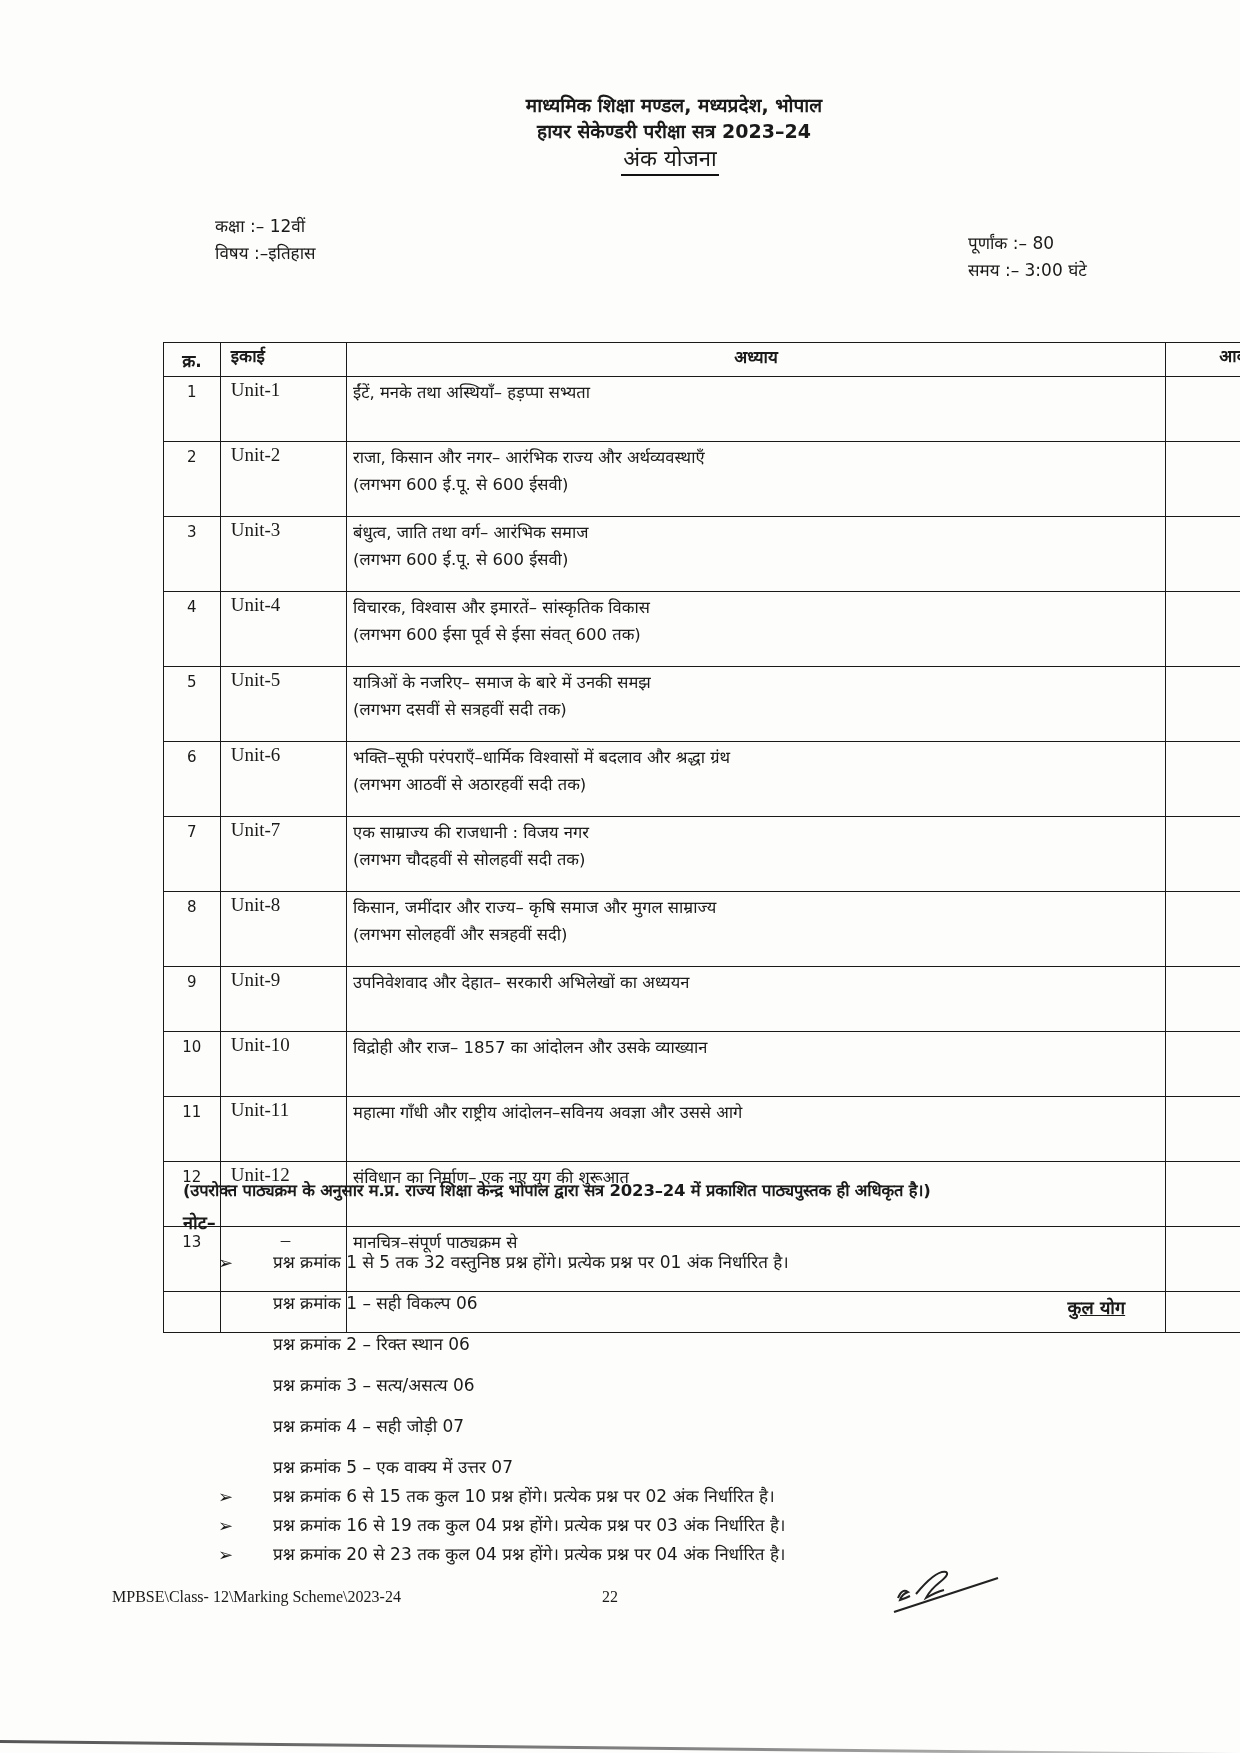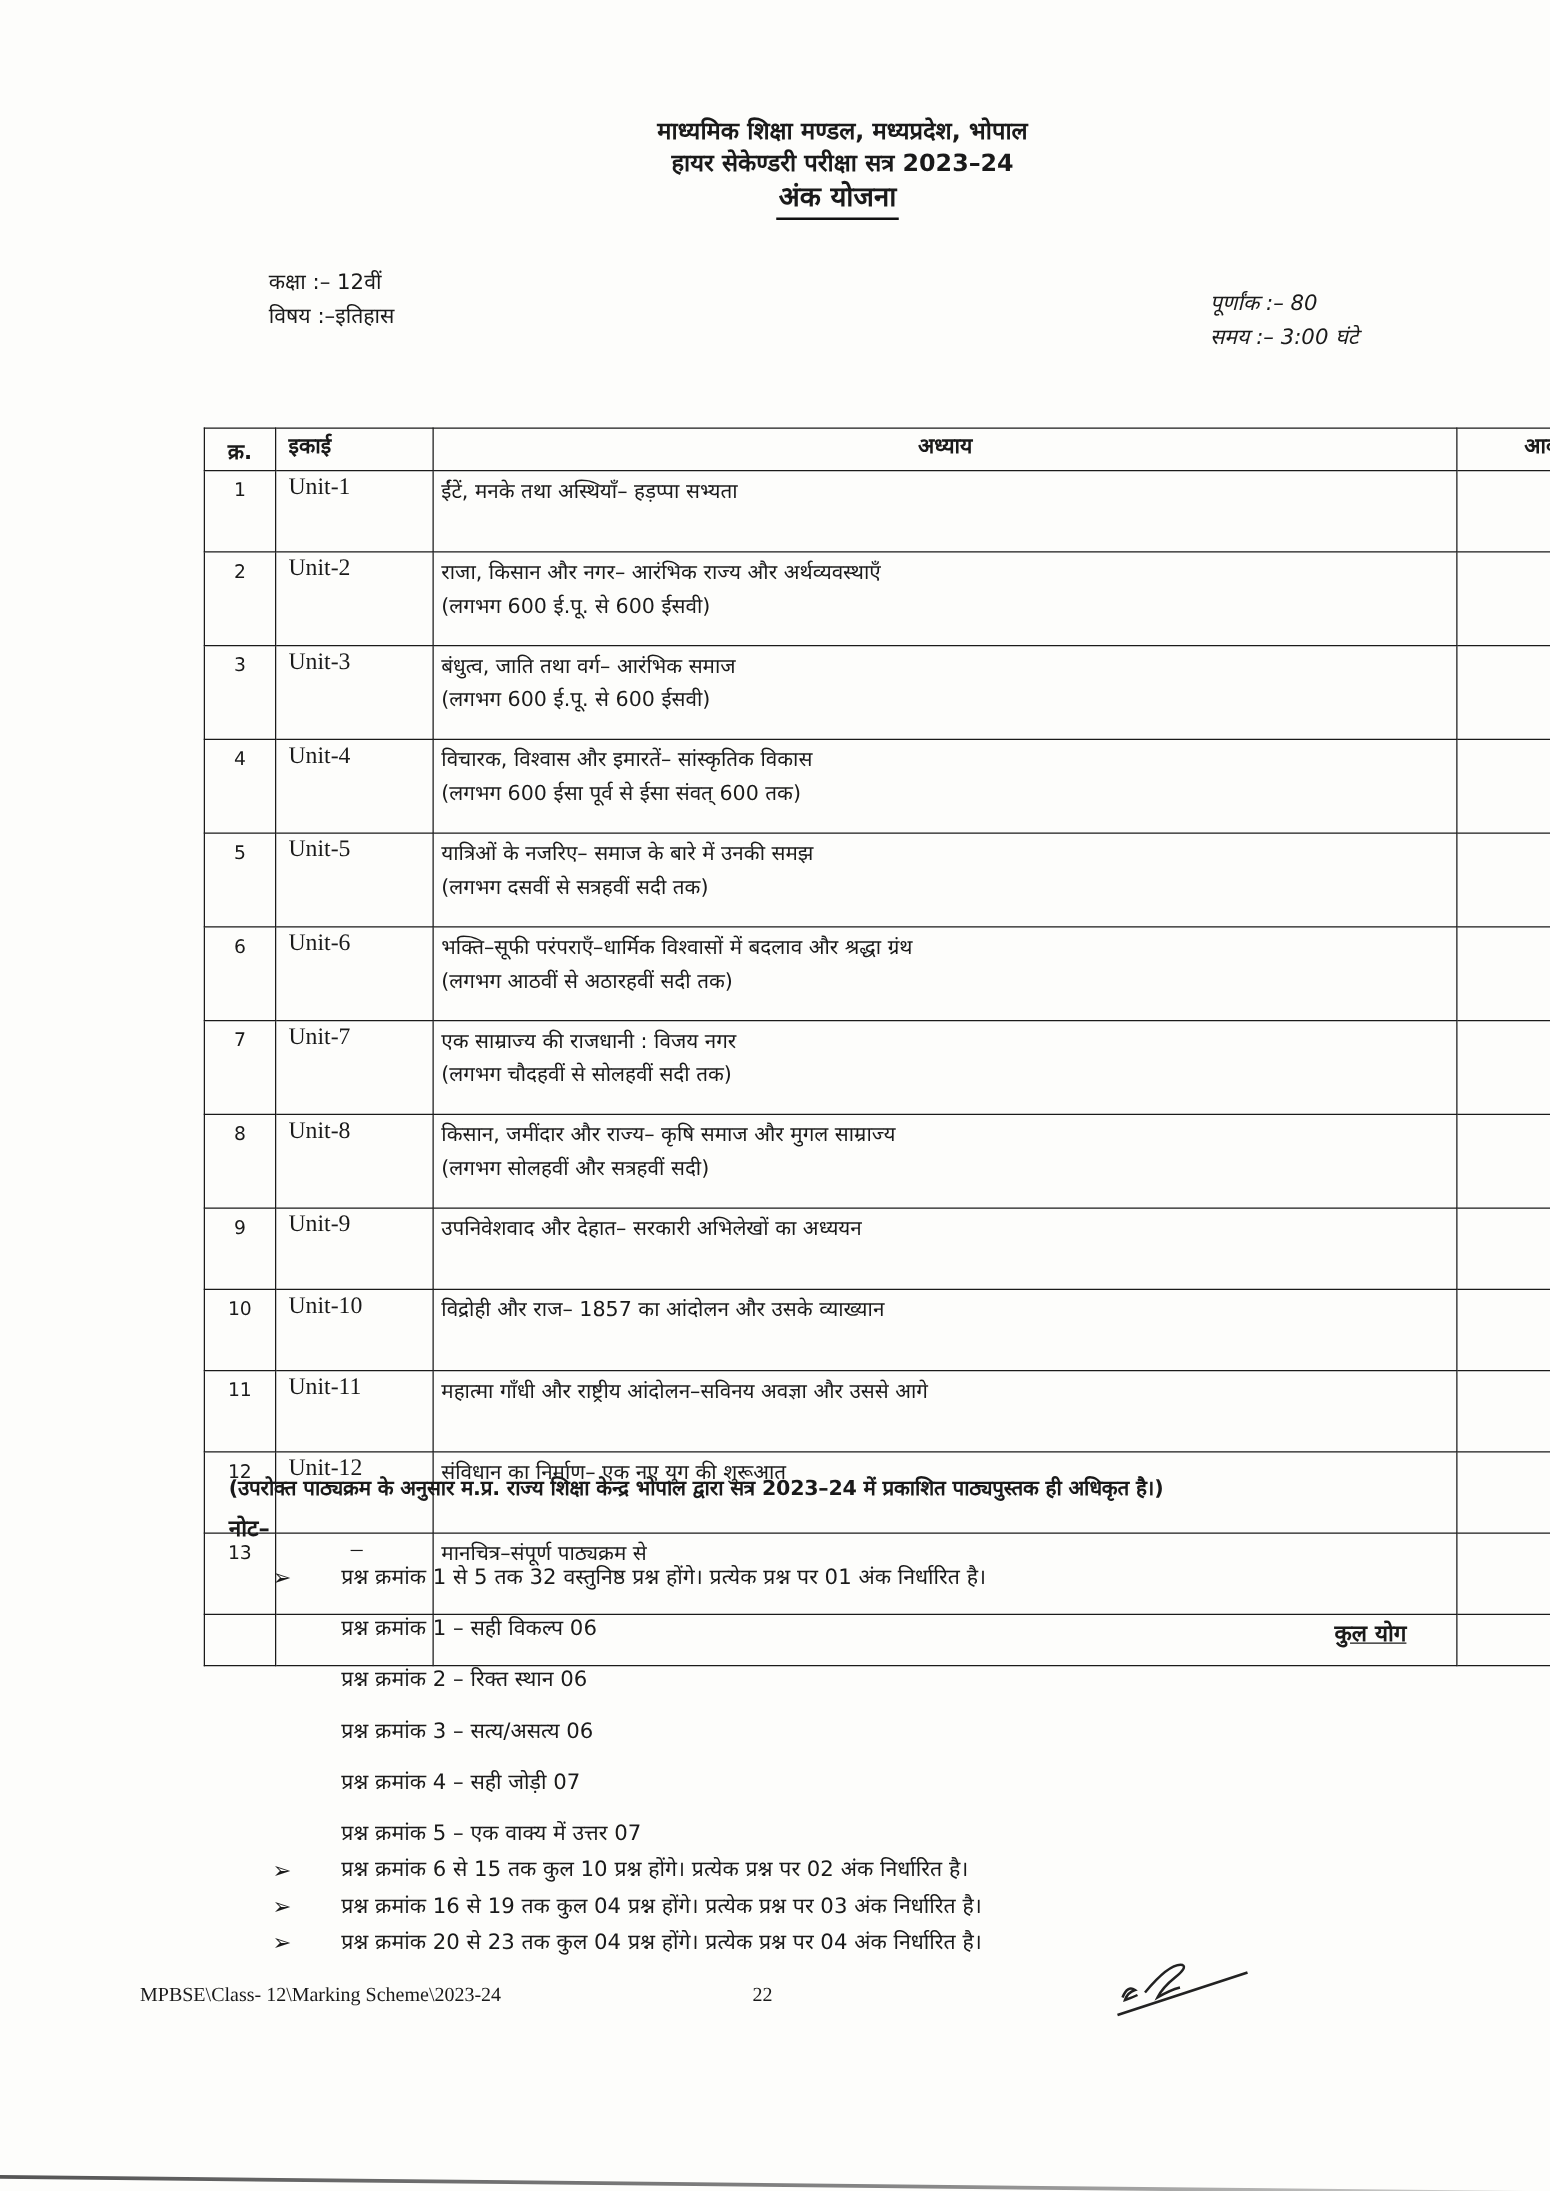--- a/index.html
+++ b/index.html
@@ -13,31 +13,31 @@
   }
   .header {
     position: absolute; left: 0; top: 92px; width: 1240px;
     text-align: center;
   }
   .header .line1, .header .line2 {
     font-size: 19px; font-weight: bold; line-height: 26px;
     padding-left: 108px;
   }
   .header .line3 {
-    font-size: 22px; font-weight: bold; line-height: 30px;
+    font-size: 22px; font-weight: normal; line-height: 30px;
     display: inline-block; border-bottom: 2px solid #111;
     margin-left: 100px; padding: 0 2px;
   }
   .meta-left {
     position: absolute; left: 215px; top: 213px;
     font-size: 17px; line-height: 27px;
   }
   .meta-right {
     position: absolute; left: 968px; top: 230px;
-    font-size: 17px; line-height: 27px; font-style: italic;
+    font-size: 17px; line-height: 27px;
   }
   table.scheme {
     position: absolute; left: 163px; top: 342px;
     width: 1192px;
     border-collapse: collapse;
     font-size: 16.5px;
     padding-left: 12px;
   }
   table.scheme td, table.scheme th {
     border: 1.6px solid #1a1a1a;

